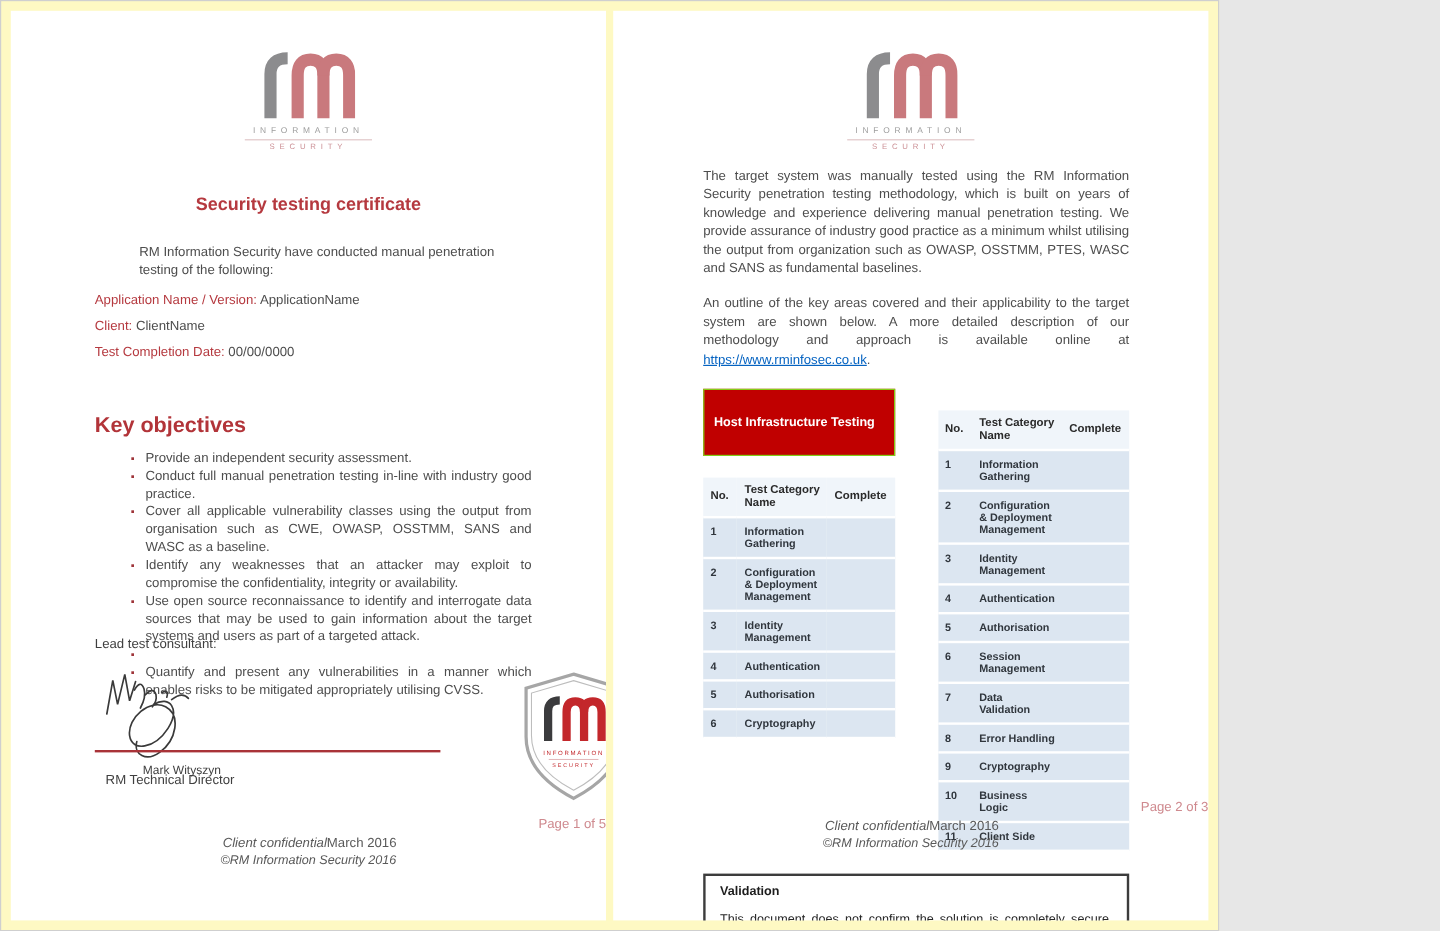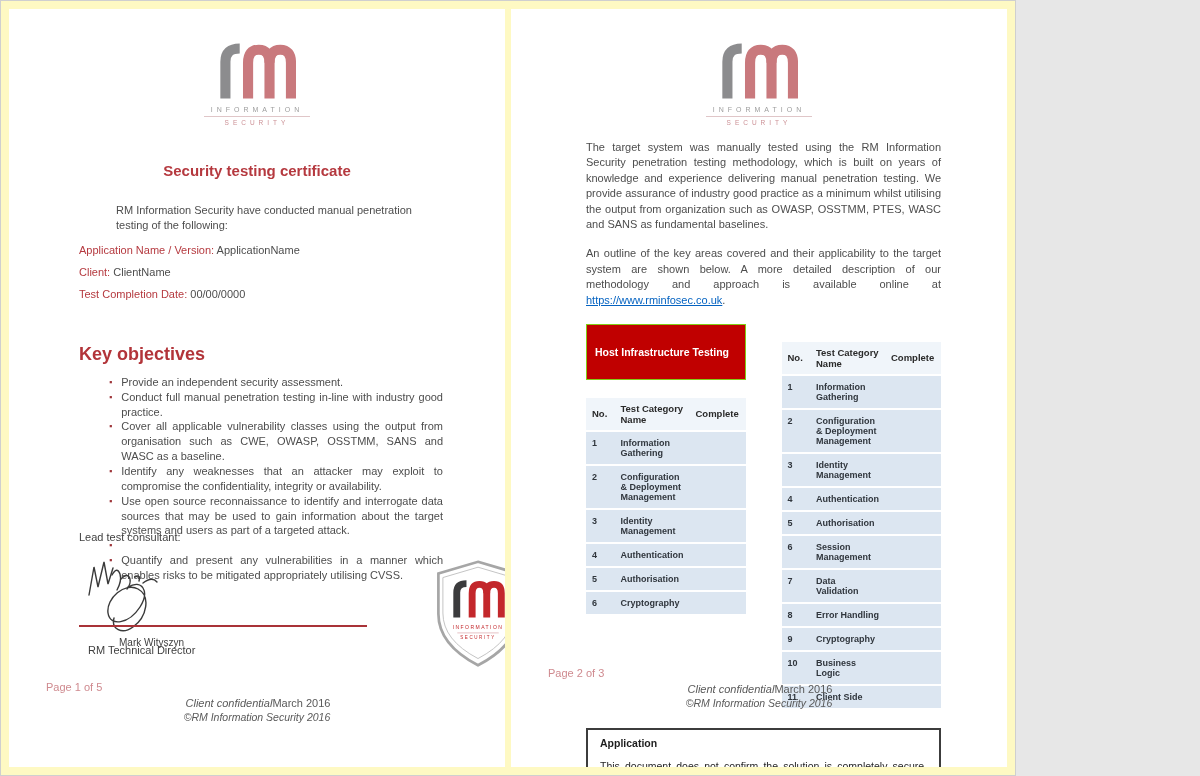--- a/index.html
+++ b/index.html
@@ -37,21 +37,21 @@
   .bullets{margin:10px 62px 0 100px;}
   .bullet-item{display:flex;gap:9px;font-size:11px;color:#4d4d4d;line-height:1.35;text-align:justify;}
   .bullet-marker{color:#9e3439;font-size:9px;line-height:15px;flex:0 0 auto;}
   .lead-label{position:absolute;top:522px;left:70px;font-size:11px;color:#3f3f3f;}
   .signature{position:absolute;top:544px;left:72px;}
   .sig-line{position:absolute;top:616px;left:70px;width:288px;border-top:2px solid #a93338;}
   .sig-name{position:absolute;top:628px;left:79px;font-size:10px;color:#3f3f3f;padding-left:31px;}
   .sig-title{position:absolute;top:635px;left:79px;font-size:11px;color:#3f3f3f;}
   .shield{position:absolute;top:550px;left:424px;}
   
-  .pagenum{position:absolute;width:100%;text-align:left;font-size:11px;color:#cf8a8f;padding-left:37px;}
+  .pagenum{position:absolute;width:100%;text-align:right;font-size:11px;color:#cf8a8f;}
   .footrow{position:absolute;left:24px;right:22px;display:flex;justify-content:center;font-size:11px;color:#595959;}
   .foot-left{font-style:italic;}
   .foot-copy{position:absolute;width:100%;text-align:center;font-size:10.5px;font-style:italic;color:#595959;}
   .p1-pagenum{top:672px;} .p1-footrow{top:688px;} .p1-copy{top:702px;}
   .p2-pagenum{top:658px;} .p2-footrow{top:674px;} .p2-copy{top:688px;}
   
   .p2-title{margin:24px 40px 0;text-align:center;font-size:14px;font-weight:bold;color:#b5393f;}
   .p2-para{margin:14px 66px 0 75px;}
   .link{color:#0563c1;text-decoration:underline;}
   .tables-row{margin:16px 66px 0 75px;display:flex;gap:36px;align-items:flex-start;}
@@ -309,21 +309,21 @@
                 <td class="col0">11</td>
                 <td class="col1">Client Side</td>
                 <td class="col2"></td>
               </tr>
             </tbody>
         </table>
       </div>
     </div>
 
     <div class="disclaimer">
-      <div class="disclaimer-title">Application</div>
+      <div class="disclaimer-title">Validation</div>
       <div class="disclaimer-body justify">This document does not confirm the solution is completely secure. Vulnerabilities in operating systems, infrastructure services and applications are discovered on a daily basis. It has been recommended that a holistic security program should be implemented to ensure any vendor security patches or configuration changes are applied to mitigate these risks. In addition, it is accepted industry good practice that a regular schedule of penetration testing is carried out (e.g. annually) and after any significant change.</div>
     </div>
 
     <div class="pagenum p2-pagenum">Page 2 of 3</div>
     <div class="footrow p2-footrow">
       <span class="foot-left">Client confidential</span>
       <span>March 2016</span>
     </div>
     <div class="foot-copy p2-copy">©RM Information Security 2016</div>
   </div>

